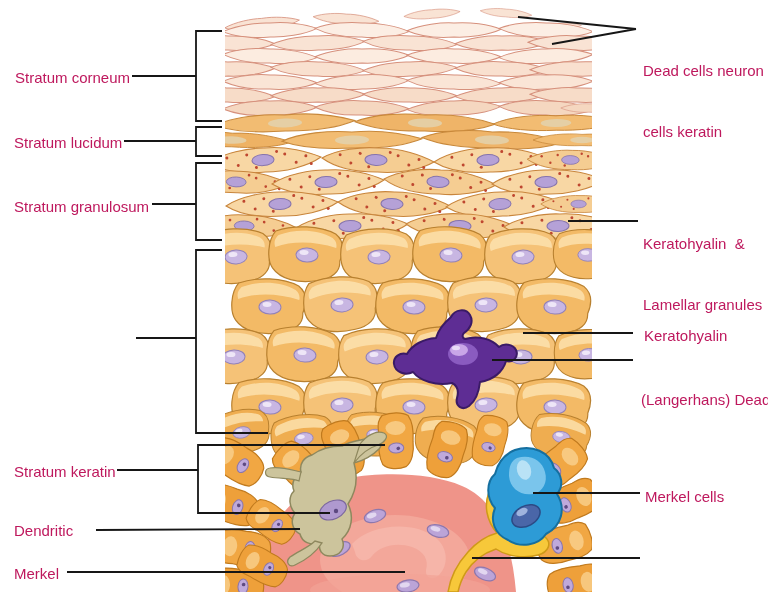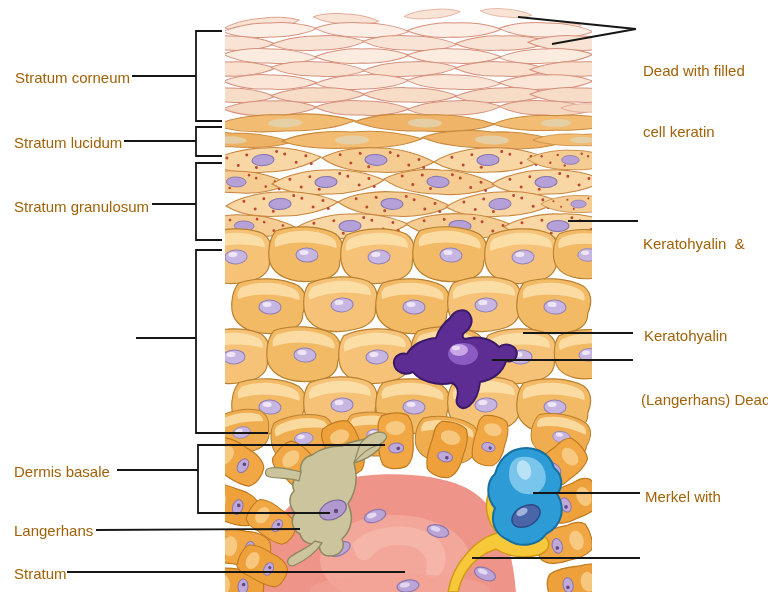--- a/index.html
+++ b/index.html
@@ -1,19 +1,19 @@
 <!DOCTYPE html>
 <html><head>
 <meta charset="utf-8">
 <style>
   html,body{margin:0;padding:0;background:#ffffff;}
   .page{position:relative;width:768px;height:605px;background:#fff;overflow:hidden;
         font-family:"Liberation Sans",sans-serif;}
   svg{position:absolute;left:0;top:0;}
-  .lbl{position:absolute;font-size:15px;line-height:1.36;color:#a16207;white-space:pre;}
+  .lbl{position:absolute;font-size:15px;line-height:1.36;color:#be185d;white-space:pre;}
   .lbl .b{font-weight:normal;}
   .tight{line-height:1.3;}
 </style>
 </head>
 <body>
 
 <div class="page">
 
 <svg width="768" height="605" viewBox="0 0 768 605">
   <defs>
@@ -245,30 +245,31 @@
     <path d="M633,333 H523"></path>
     <path d="M633,360 H492"></path>
     <path d="M640,493 H533"></path>
     <path d="M640,558 H472"></path>
   </g>
 </svg>
 
 <div class="lbl" style="left:15px;top:68px">Stratum corneum</div>
 <div class="lbl" style="left:14px;top:197px">Stratum granulosum</div>
 <div class="lbl" style="left:14px;top:133px">Stratum lucidum</div>
-<div class="lbl" style="left:14px;top:462px">Dermis basale</div>
-<div class="lbl" style="left:14px;top:521px">Langerhans</div>
-<div class="lbl" style="left:14px;top:564px">Stratum</div>
+<div class="lbl" style="left:14px;top:462px">Stratum keratin</div>
+<div class="lbl" style="left:14px;top:521px">Dendritic</div>
+<div class="lbl" style="left:14px;top:564px">Merkel</div>
 
 <div class="lbl" style="left:643px;top:20px">
-  <div>Dead with filled</div>
-  <div>cell keratin</div>
+  <div>Dead cells neuron</div>
+  <div>cells keratin</div>
 </div>
 <div class="lbl" style="left:643px;top:193px">
   <div class="b">Keratohyalin  &amp;</div>
+  <div>Lamellar granules</div>
 </div>
 <div class="lbl" style="left:644px;top:326px">Keratohyalin</div>
 <div class="lbl tight" style="left:641px;top:351px">
   <div class="b">(Langerhans) Dead</div>
 </div>
-<div class="lbl" style="left:645px;top:487px">Merkel with</div>
+<div class="lbl" style="left:645px;top:487px">Merkel cells</div>
 
 </div>
 
 </body></html>

